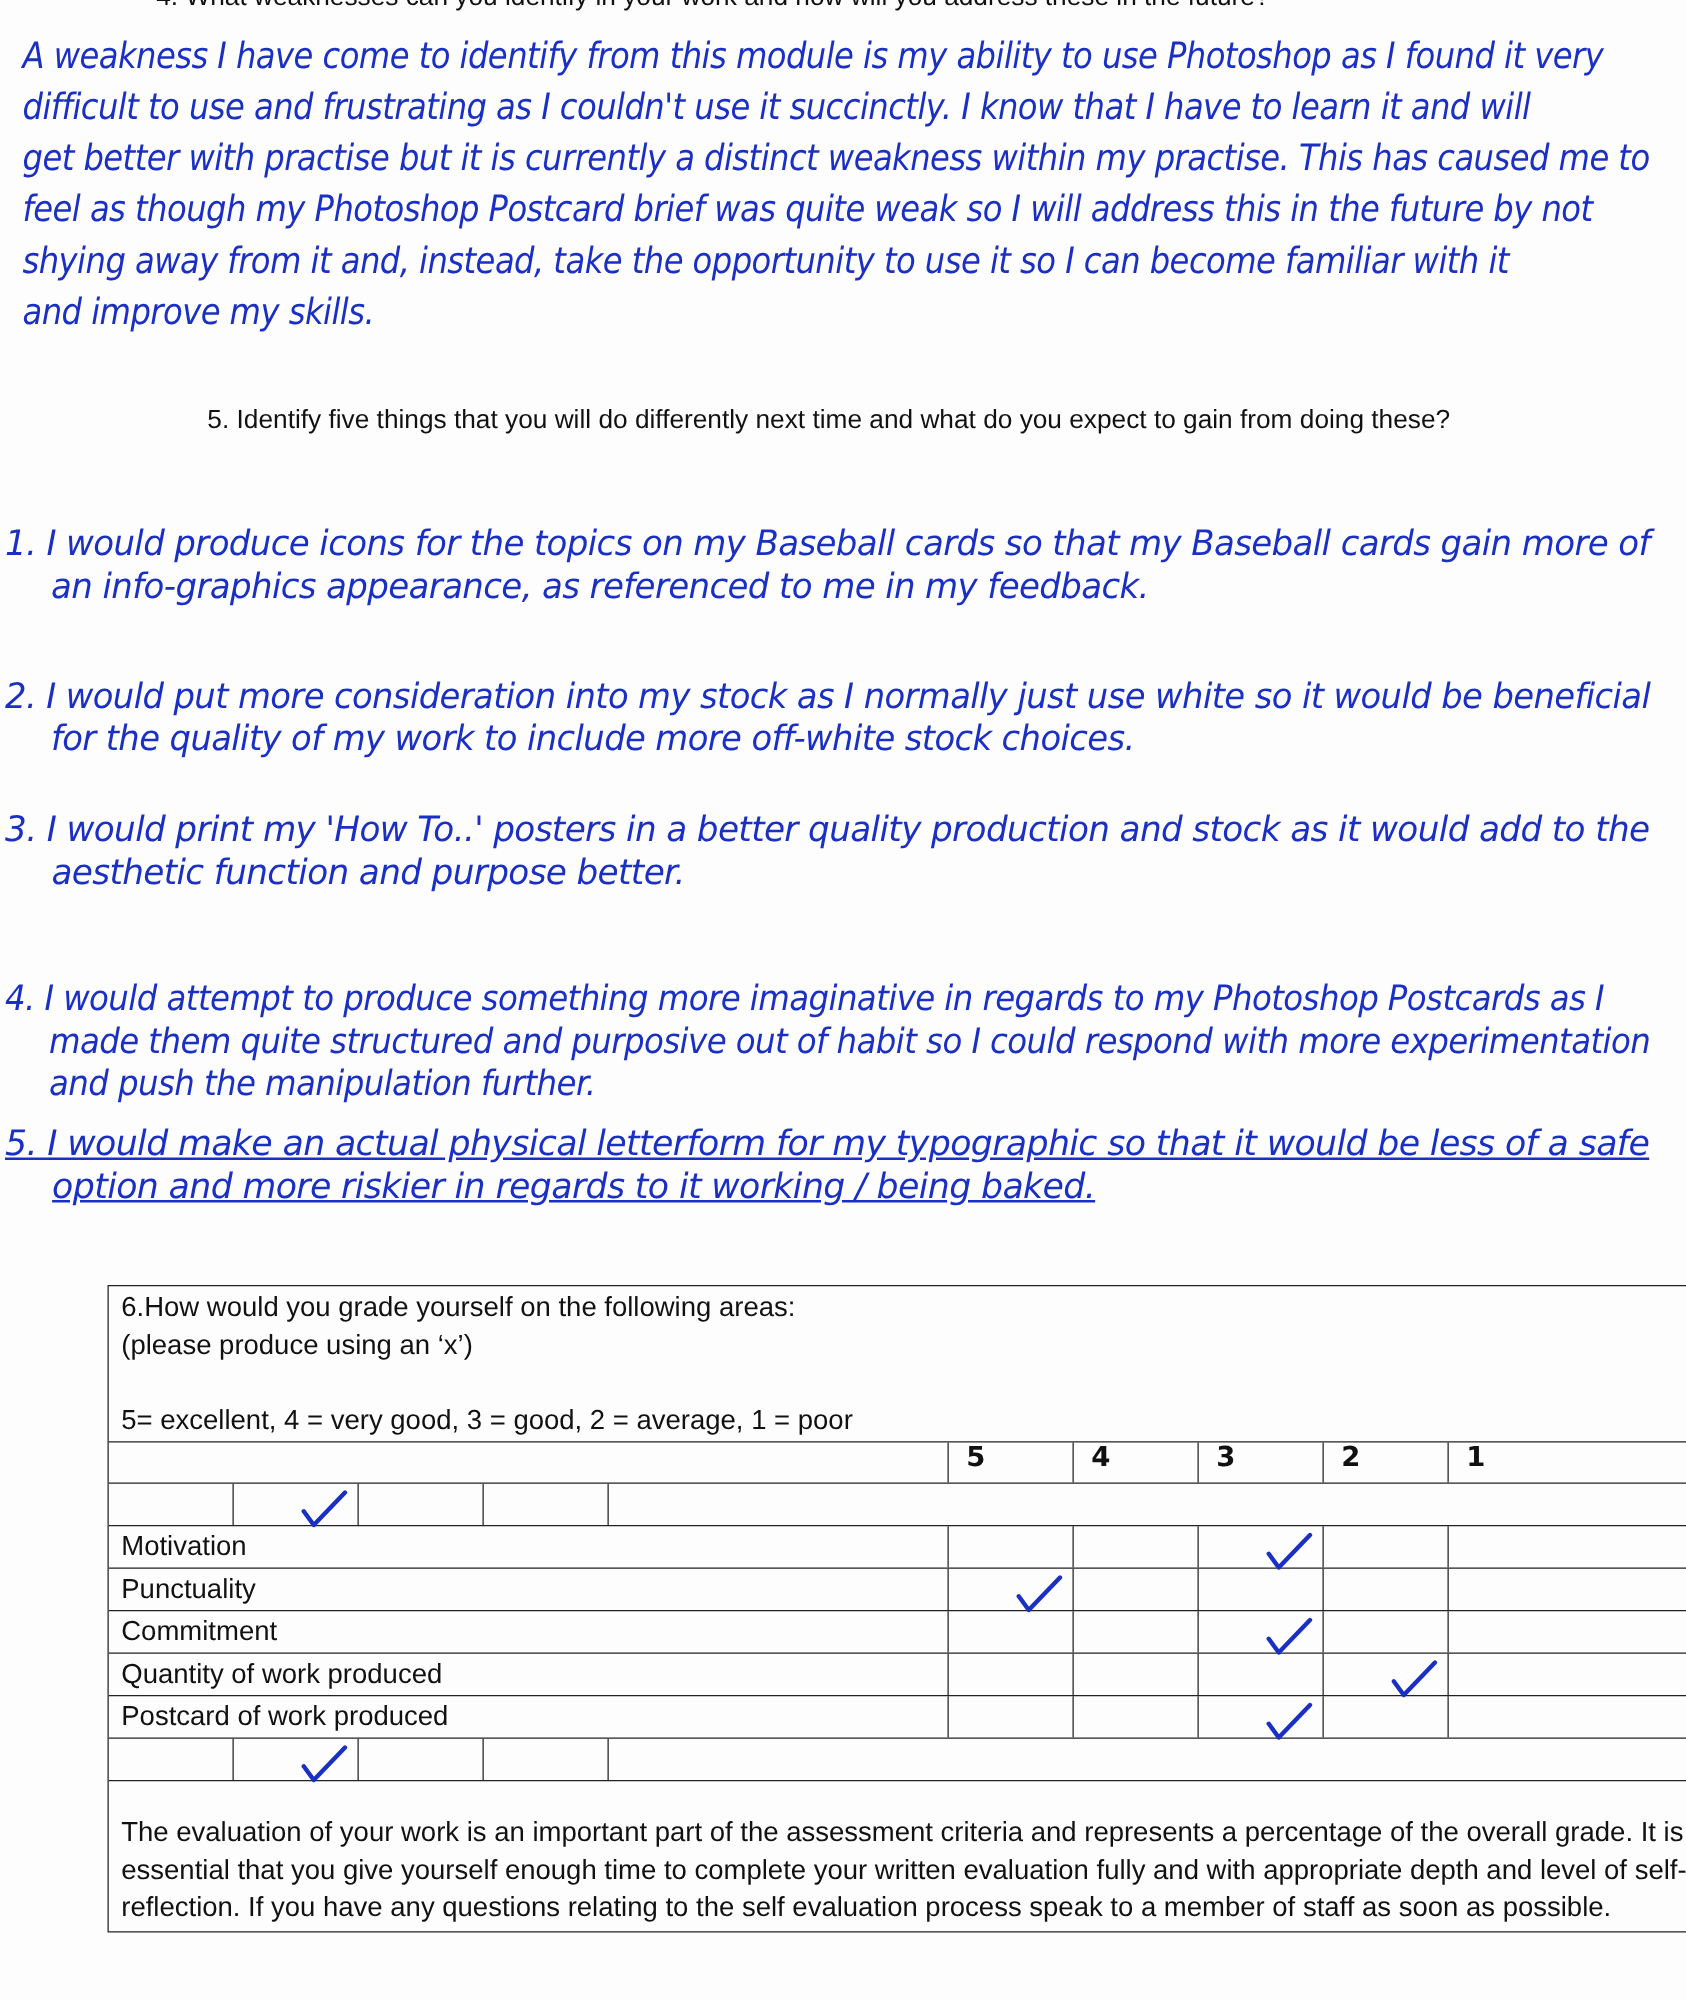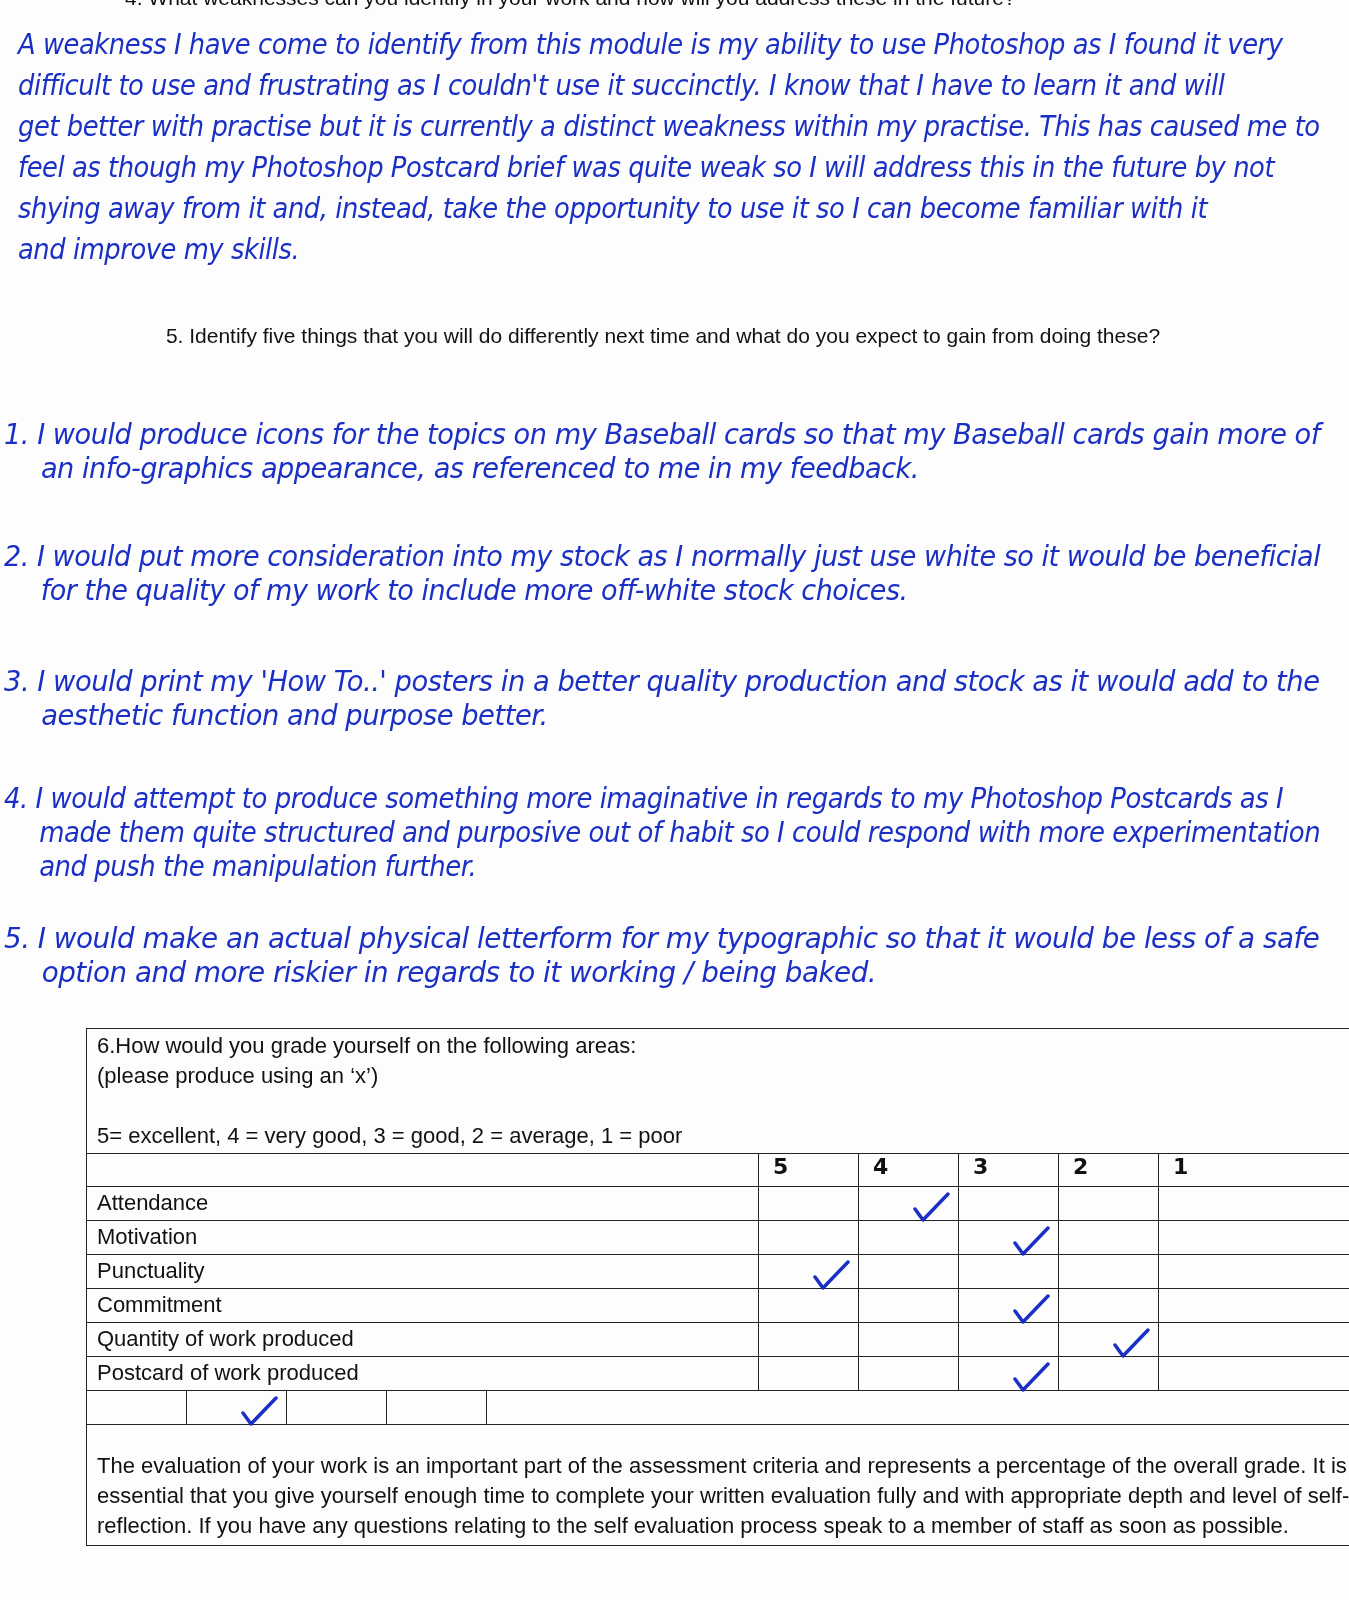--- a/index.html
+++ b/index.html
@@ -21,23 +21,23 @@
   }
   .hand-line { display: block; }
   #q4 { left: 125px; top: -14px; font-size: 21px; }
   #q5 { left: 98px; top: 322px; font-size: 21px; line-height: 27px; width: 1130px; }
 
   
   .ans4 { left: 18px; top: 24px; font-size: 29px; line-height: 41px; }
   .hitem { font-size: 28px; line-height: 34px; }
   #item1 { left: 4px; top: 418px; }
   #item2 { left: 4px; top: 540px; }
-  #item3 { left: 4px; top: 665px; }
+  #item3 { left: 4px; top: 647px; }
   #item4 { left: 4px; top: 782px; }
-  #item5 { left: 4px; top: 922px; }
+  #item5 { left: 4px; top: 898px; text-decoration: underline; }
   .indent { padding-left: 38px; }
 
   
   .tbl {
     position: absolute; left: 86px; top: 1028px; width: 1340px;
     border: 1.5px solid #222; box-sizing: border-box;
   }
   .tbl-head { height: 125px; padding: 2px 10px; box-sizing: border-box; font-size: 22px; line-height: 30px; border-bottom: 1.5px solid #222; }
   .tbl-head .gap { height: 30px; }
   .row { display: flex; height: 34px; border-bottom: 1.5px solid #222; box-sizing: border-box; }
@@ -109,21 +109,20 @@
       </div>
     <div class="cell">
         <span class="score-num">2</span>
       </div>
     <div class="cell">
         <span class="score-num">1</span>
       </div>
   </div>
   <div id="grade-rows">
       <div class="row">
-        <div class="cell-label">Attendance</div>
         <div class="cell"></div>
         <div class="cell">
           <svg class="tick" viewBox="0 0 40 32">
             <path d="M4 18 L12 29 L37 3" fill="none" stroke="#1a2fc4" stroke-width="3.5" stroke-linecap="round" stroke-linejoin="round"></path>
           </svg>
         </div>
         <div class="cell"></div>
         <div class="cell"></div>
         <div class="cell"></div>
       </div>

